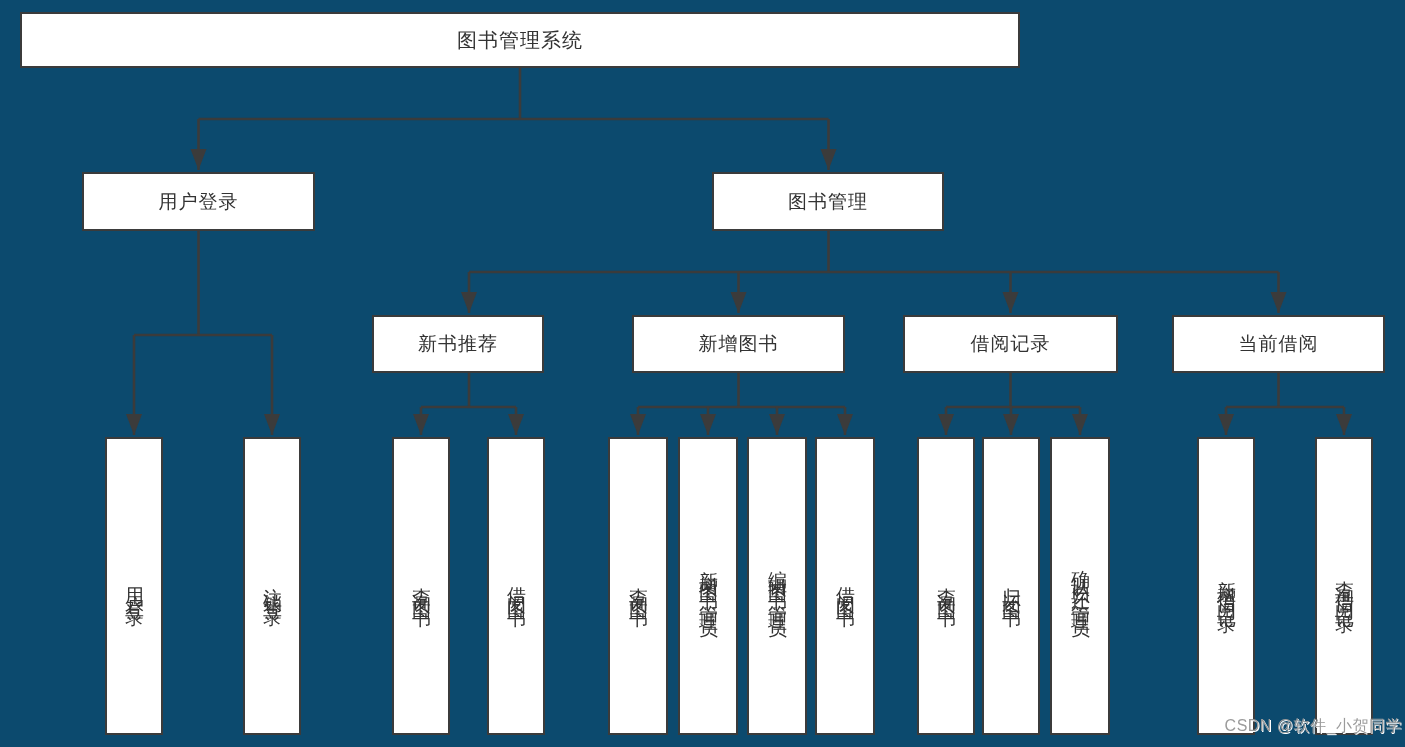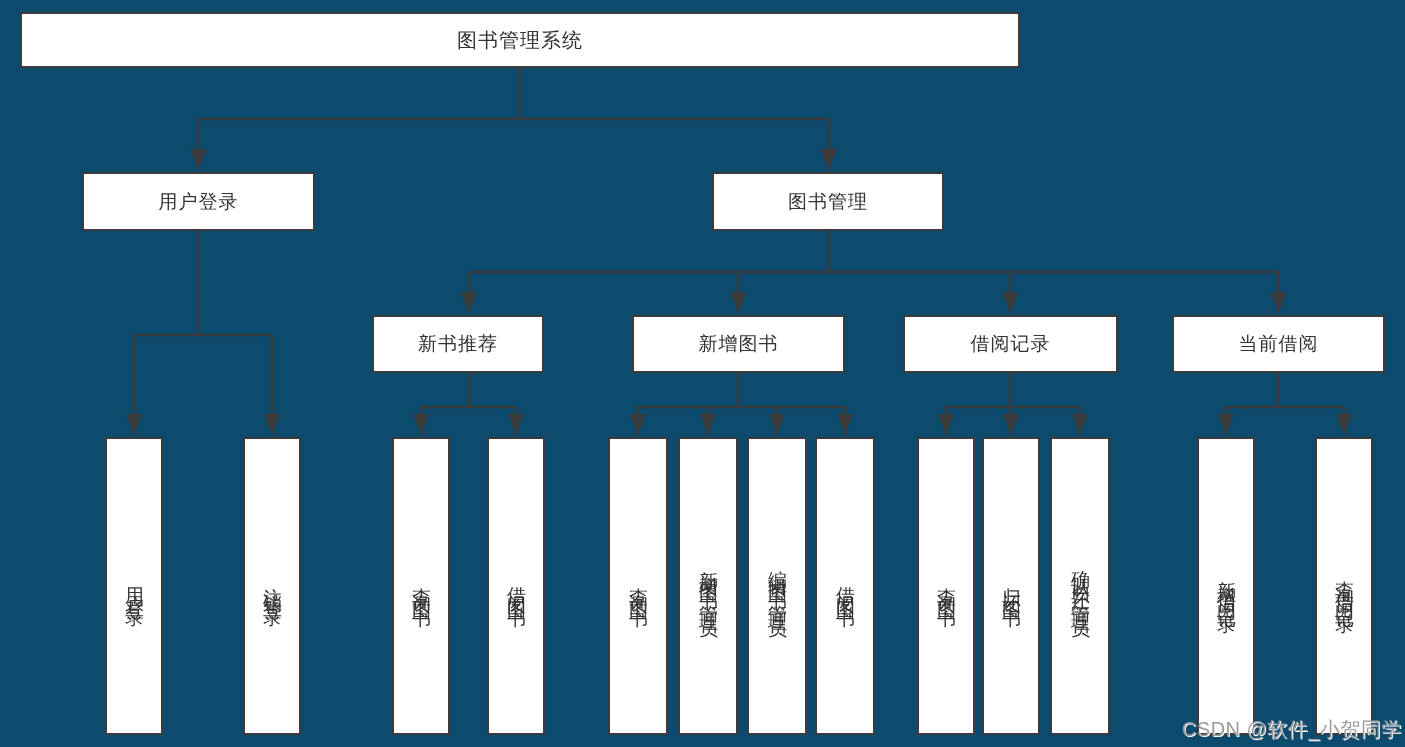--- a/index.html
+++ b/index.html
@@ -28,21 +28,21 @@
   .v{
     writing-mode:vertical-lr;
     text-orientation:mixed;
     font-size:19px;
     letter-spacing:7px;
     line-height:1.1;
   }
   .watermark{
     position:absolute;
     right:3px;top:716px;
-    font-size:20px;
+    font-size:16px;
     color:#9b9b9b;
     letter-spacing:0.5px;
     text-shadow:1px 1px 0 #ffffff;
   }
 </style>
 </head>
 <body>
 
 <div class="stage">
 

